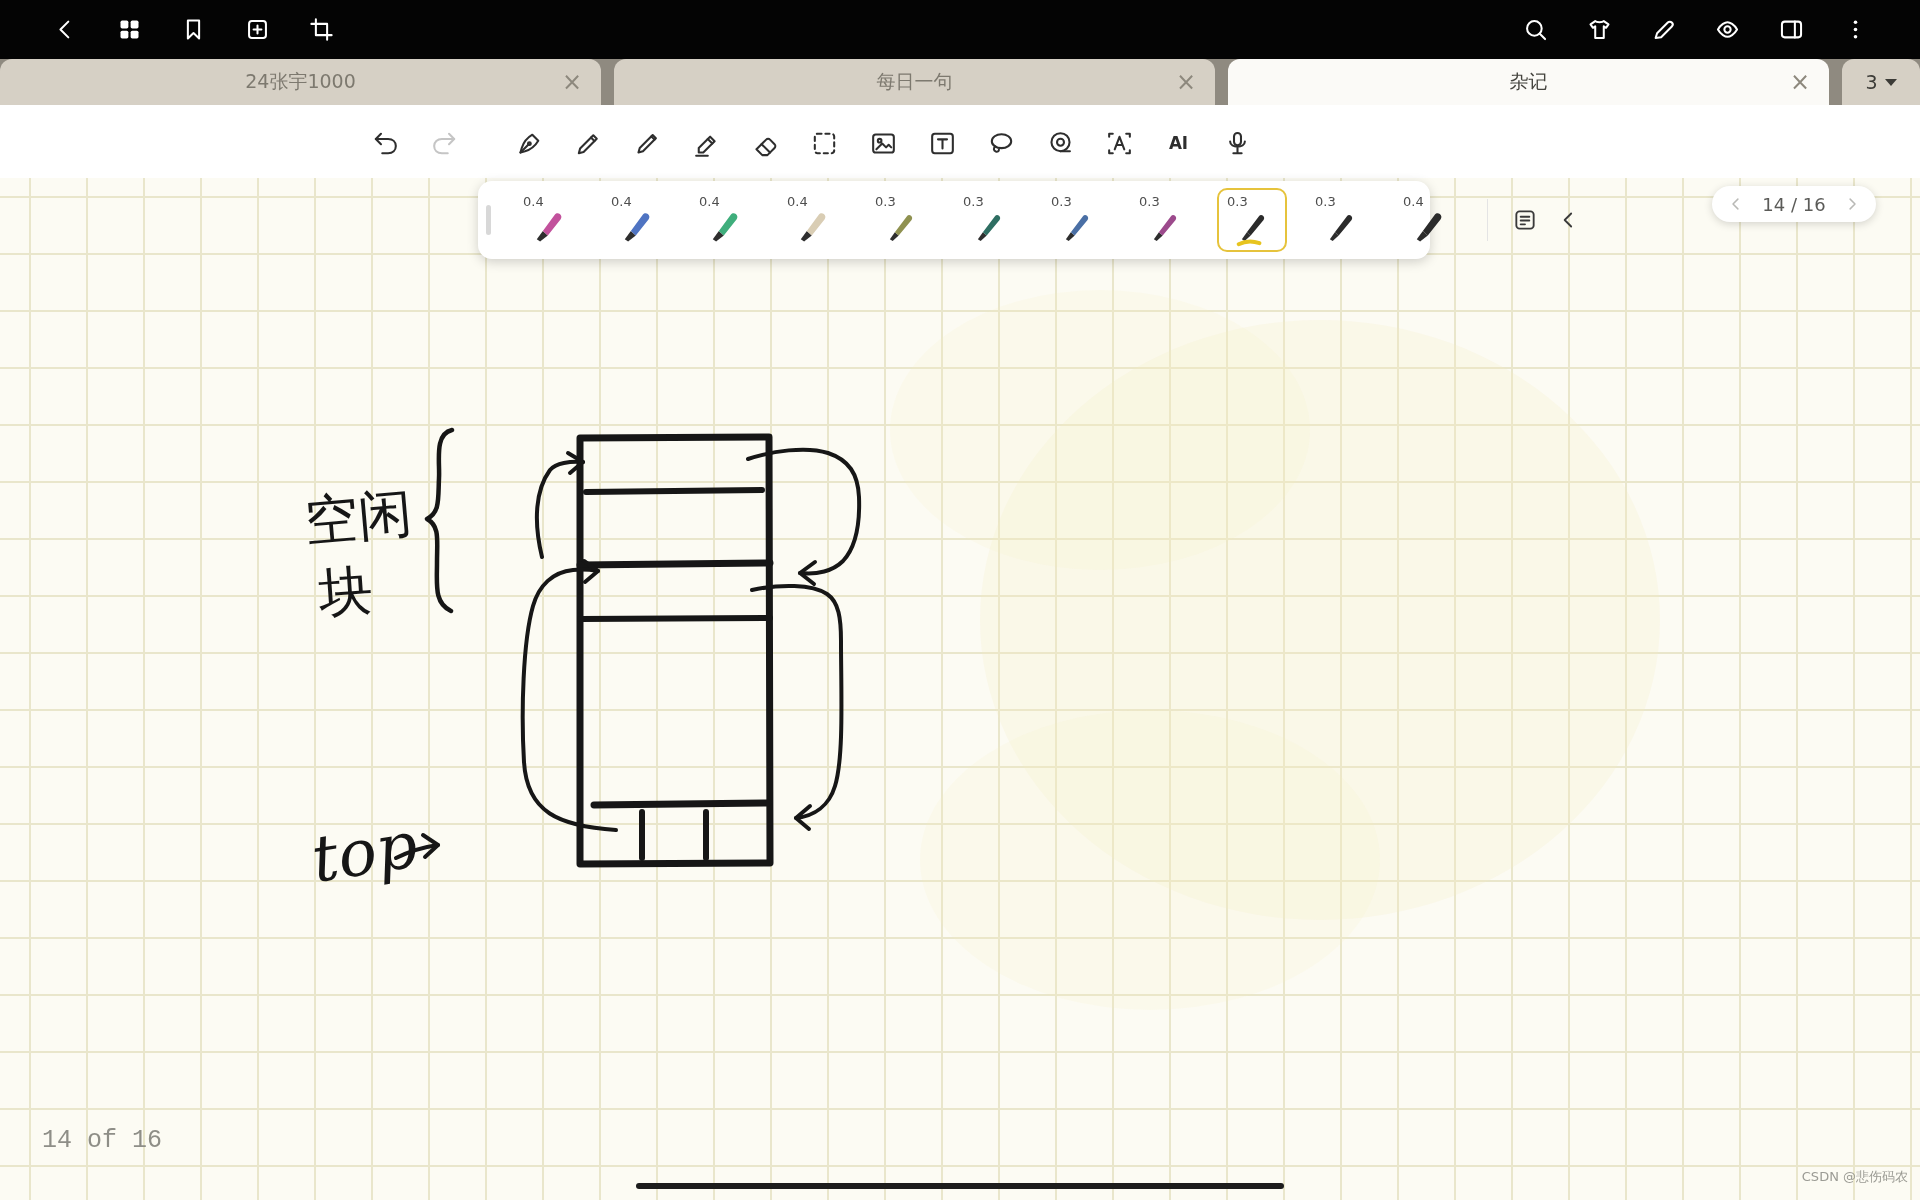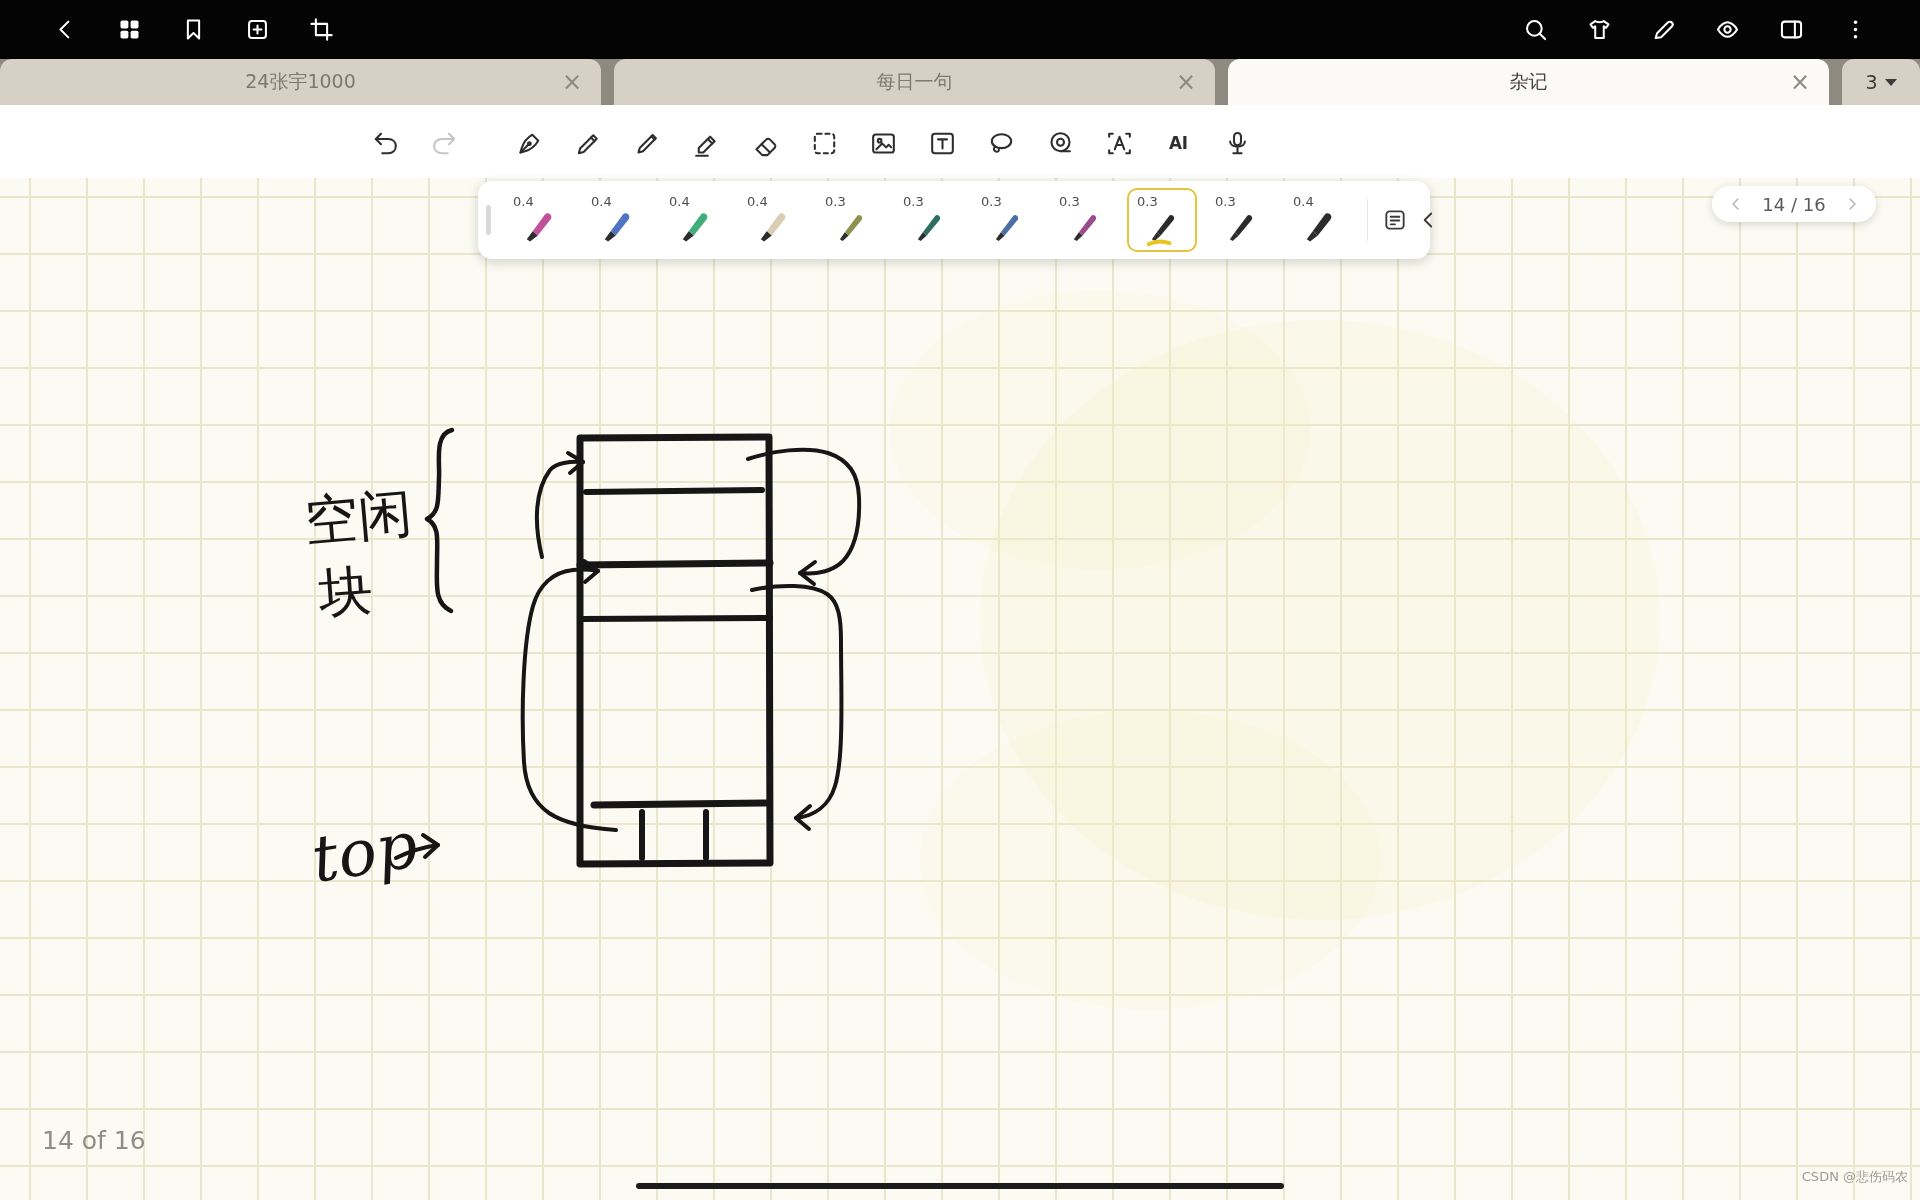--- a/index.html
+++ b/index.html
@@ -45,40 +45,40 @@
             background-image: linear-gradient(to right, #e9e6cb 2px, transparent 2px),
                               linear-gradient(to bottom, #e9e6cb 2px, transparent 2px);
             background-size: 57px 57px; background-position: 29px 18px; }
   .sketch { position:absolute; top:0; left:0; width:1920px; height:1200px; z-index:2; pointer-events:none; }
   .sketch .s { fill:none; stroke:#161616; stroke-linecap:round; stroke-linejoin:round; }
   .sketch text { fill:#161616; }
 
   
   .pen-panel { position:absolute; top:181px; left:478px; width:952px; height:78px; background:#ffffff;
                border-radius:14px; box-shadow:0 3px 12px rgba(0,0,0,.18);
-               display:flex; align-items:center; gap:8px; padding:0 10px 0 8px; z-index:20; }
+               display:flex; align-items:center; gap:18px; padding:0 10px 0 8px; z-index:20; }
   .scroll-nub { flex:0 0 5px; height:30px; border-radius:3px; background:#d8d8d8; margin-right:4px; }
   .pen-chip { flex:0 0 70px; height:64px; position:relative; border-radius:10px; border:2px solid transparent; cursor:pointer; }
   .pen-chip.selected { border-color:#e6c33c; }
   .pen-size { position:absolute; top:4px; left:8px; font-size:13px; color:#4e4e4e; }
   .pen-chip svg { position:absolute; right:9px; bottom:3px; width:44px; height:44px; }
   .panel-divider { flex:0 0 1px; height:42px; background:#e4e4e4; margin:0 6px; }
   .panel-btn { width:34px; height:34px; display:flex; align-items:center; justify-content:center; cursor:pointer; }
   .panel-btn svg { width:26px; height:26px; fill:none; stroke:#3a3a3a; stroke-width:1.7; stroke-linecap:round; stroke-linejoin:round; }
 
   
   .page-pill { position:absolute; top:186px; left:1712px; width:164px; height:36px; background:#ffffff;
                border-radius:26px; box-shadow:0 2px 9px rgba(0,0,0,.16);
                display:flex; align-items:center; justify-content:space-between; padding:0 13px; z-index:20; }
   .pill-btn { width:22px; height:22px; display:flex; align-items:center; justify-content:center; cursor:pointer; }
   .pill-btn svg { width:18px; height:18px; fill:none; stroke:#b9b9b6; stroke-width:2; stroke-linecap:round; stroke-linejoin:round; }
   .pill-label { font-size:18px; color:#5b5b58; }
 
   
-  .page-status { position:absolute; left:42px; top:1126px; font-size:25px; color:#8e8e87; z-index:5; }
+  .page-status { position:absolute; left:42px; top:1126px; font-size:25px; color:#8e8e87; z-index:5;font-family:Liberation Mono, monospace; }
   .watermark { position:absolute; right:12px; top:1168px; font-size:13px; color:#9b9b94; z-index:5; }
   .home-indicator { position:absolute; left:50%; transform:translateX(-50%); top:1183px;
                     width:648px; height:6px; border-radius:3px; background:#1c1c1c; z-index:40; cursor:grab; }
 </style>
 </head>
 <body>
 
 <div class="stage">
 
   <div class="topbar">

